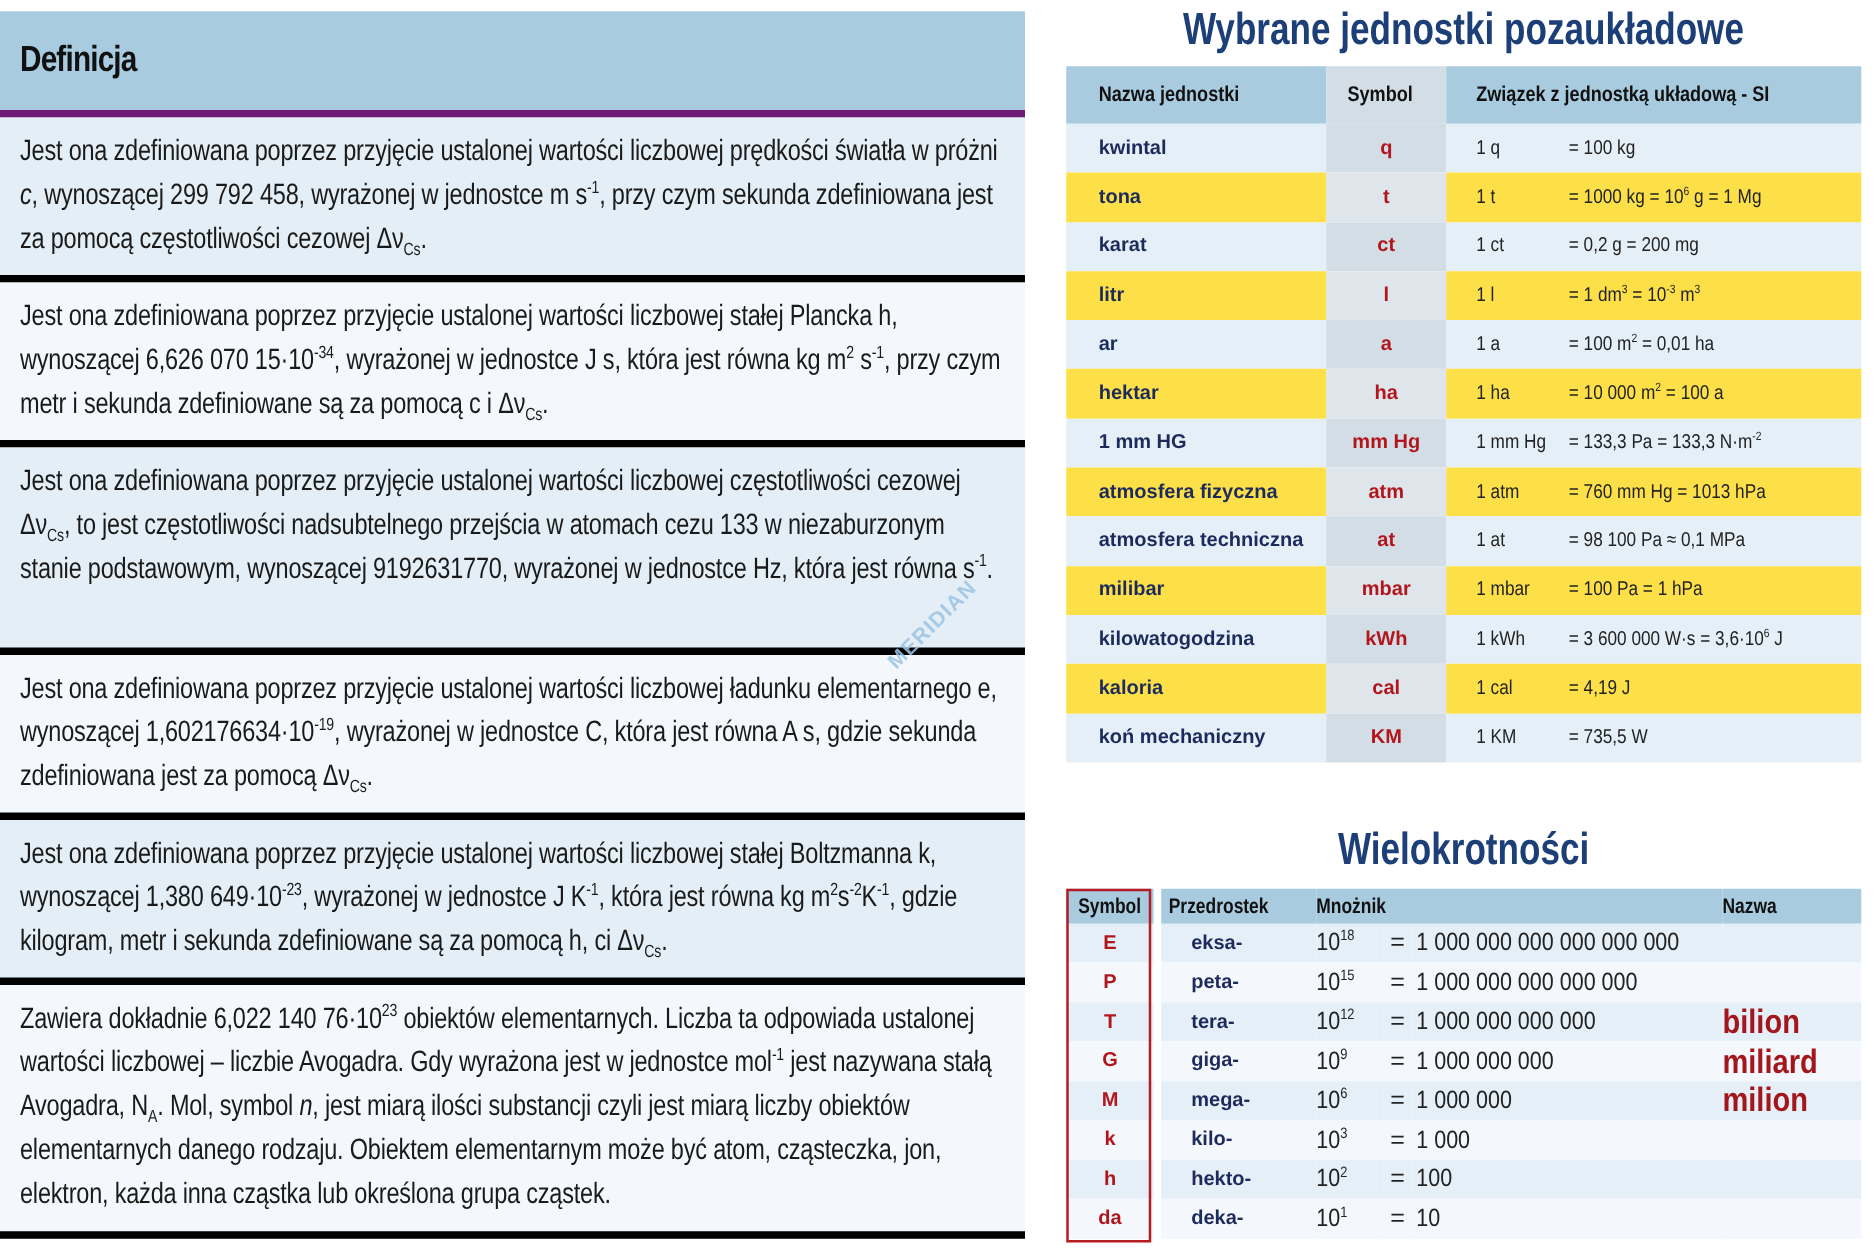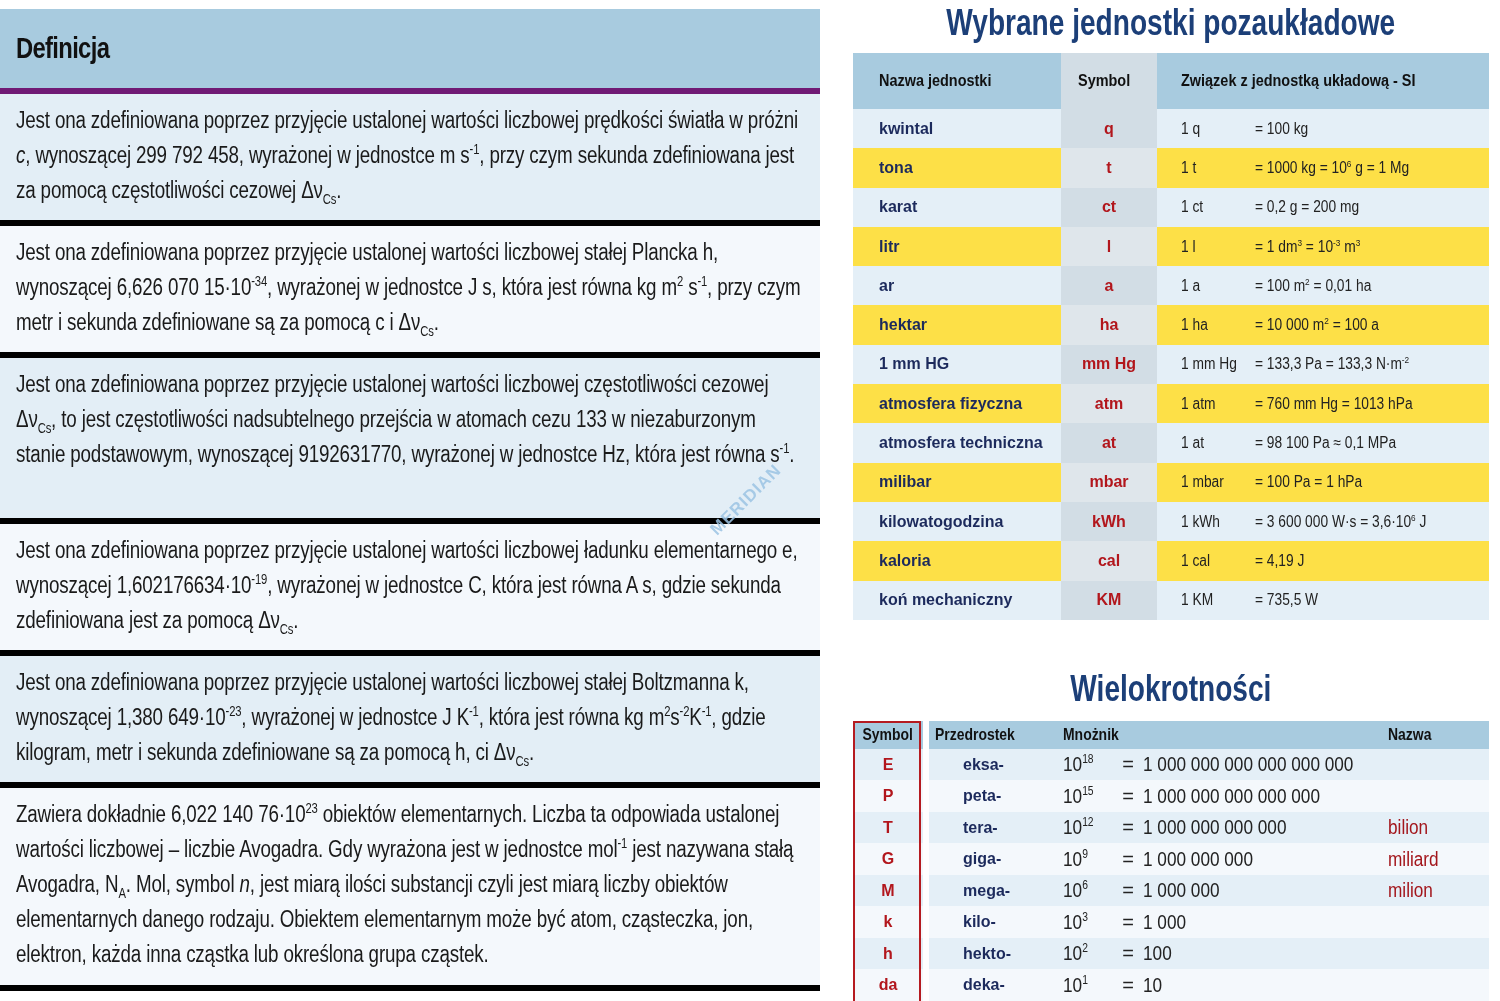--- a/index.html
+++ b/index.html
@@ -20,21 +20,21 @@
   sup, sub { font-size:60%; line-height:0; }
   .watermark { position:absolute; left:700px; top:490px; color:#9cc4e4; font-size:17px; font-weight:bold;
                transform:rotate(-45deg); letter-spacing:1px; opacity:0.85; }
 
   
   .right { position:absolute; left:853px; top:0; width:636px; }
   .title { text-align:center; color:#1c3f78; font-weight:bold; }
   .title span { display:inline-block; transform:scaleX(0.78); }
   .t1 { font-size:36px; height:50px; line-height:46px; margin-top:0; }
   .units { width:636px; border-collapse:collapse; margin-top:3px; }
-  .units th { background:#a8cbdf; height:56px; font-size:17px; color:#111; text-align:left; font-weight:bold; padding:0; }
+  .units th { background:#a8cbdf; height:46px; font-size:17px; color:#111; text-align:left; font-weight:bold; padding:0; }
   .units th .h { display:inline-block; transform:scaleX(0.85); transform-origin:left center; }
   .units td { height:39.3px; padding:0; font-size:16px; }
   .units tr.r-odd td { background:#e4eff7; }
   .units tr.r-even td { background:#fde047; }
   .units td.sym, .units th.sym { background:#d2dde5 !important; text-align:center; }
   .units tr.r-even td.sym { background:#dfe6eb !important; }
   .units td.name { color:#1c2a5c; font-weight:bold; padding-left:26px; width:182px;margin-top:32px; }
   .units th.nameh { padding-left:26px; }
   .units td.sym { color:#b2161c; font-weight:bold; width:96px; }
   .units td.rel { color:#222; padding-left:24px; }
@@ -45,27 +45,27 @@
   .mult-wrap { position:relative; margin-top:5px; }
   .mult { width:636px; border-collapse:collapse; }
   .mult th { background:#a8cbdf; height:28px; font-size:17px; color:#111; font-weight:bold; padding:0; text-align:left; }
   .mult th .h { display:inline-block; transform:scaleX(0.82); transform-origin:left center; }
   .mult td { height:31.5px; padding:0; font-size:16px; }
   .mult tr.r-odd td { background:#e4eff7; }
   .mult tr.r-even td { background:#f4f8fc; }
   .mult td.msym { color:#b2161c; font-weight:bold; text-align:center; width:70px; }
   .mult th.msymh { text-align:center; width:70px; }
   .mult td.gap, .mult th.gap { width:6px; background:#ffffff !important; }
-  .mult td.pref { color:#1c2a5c; font-weight:bold; padding-left:34px; width:100px; }
+  .mult td.pref { color:#1c2a5c; font-weight:bold; padding-left:24px; width:100px; }
   .mult th.prefh { padding-left:6px; }
   .mult td.pow { color:#222; font-size:20px; width:54px; }
   .mult td.pow span, .mult td.val span, .mult td.nm span { display:inline-block; transform:scaleX(0.86); transform-origin:left center; white-space:nowrap; }
   .mult td.eq { color:#222; font-size:20px; width:22px; text-align:center; }
   .mult td.val { color:#222; font-size:20px; padding-left:4px; width:240px; }
-  .mult td.nm { color:#a3161c; font-size:20px; }
+  .mult td.nm { color:#a3161c; font-size:27px;font-weight:bold; }
   .mult th.nmh { text-align:left; }
   .sym-box { position:absolute; left:0; top:0; width:68px; height:283px; border:2px solid #b51b20; box-sizing:border-box; pointer-events:none; }
 </style>
 </head>
 <body>
 
 <div class="left">
   <div class="def-header">
     <span>Definicja</span>
   </div>

